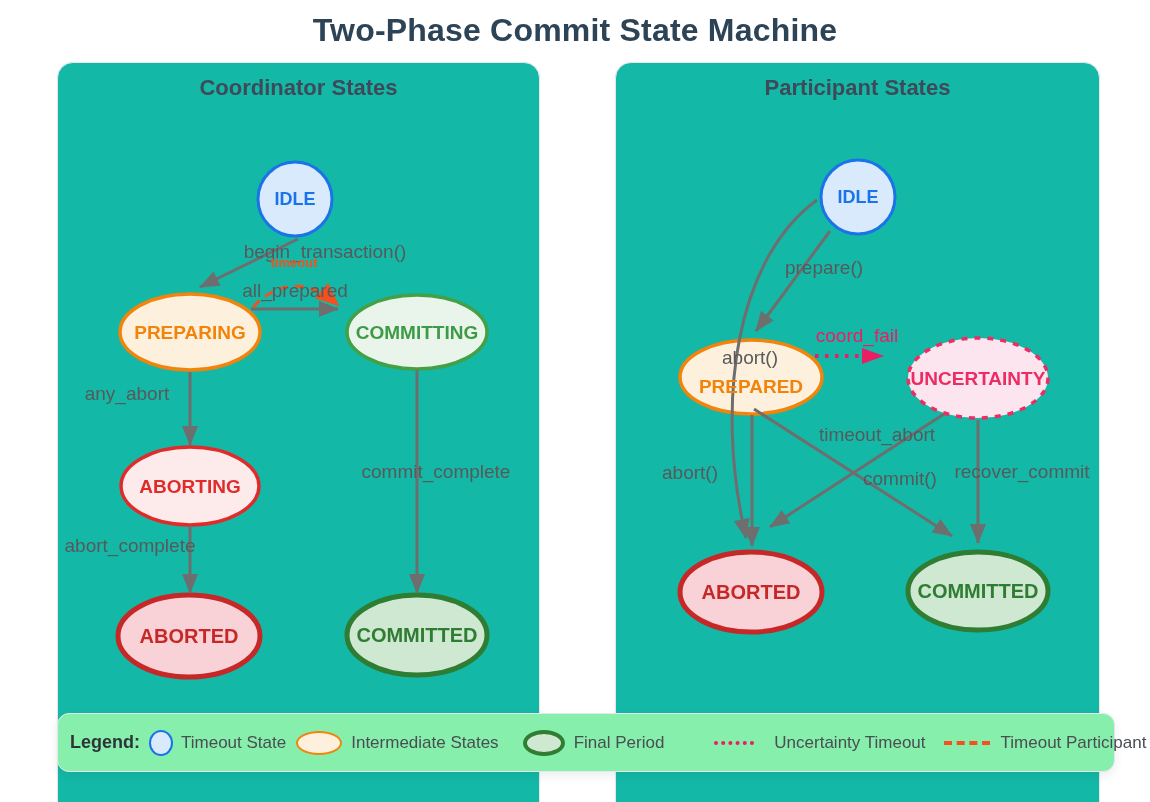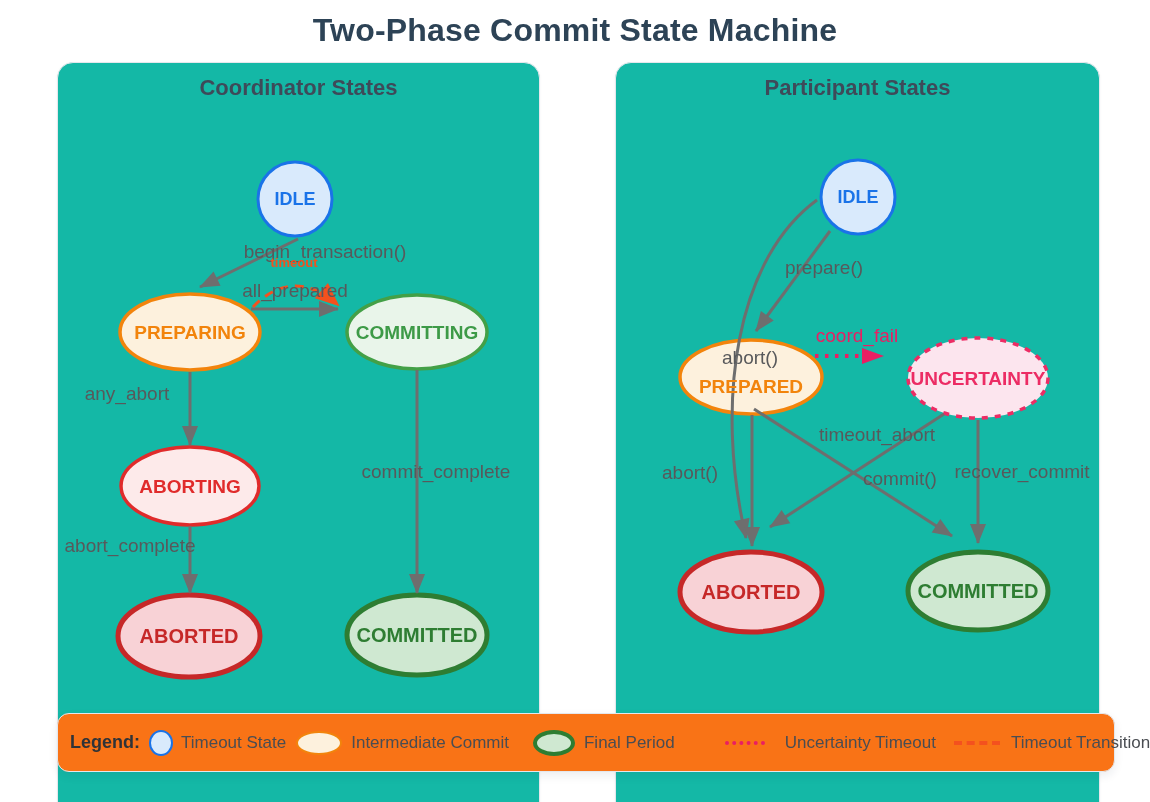--- a/index.html
+++ b/index.html
@@ -37,21 +37,21 @@
   .nl{font-size:19px;font-weight:600;}
   .nl-idle{fill:#1a73e8;font-size:18px;}
   .nl-orange{fill:#f2840c;}
   .nl-green{fill:#3d9a47;}
   .nl-red{fill:#e02b2b;}
   .nl-pink{fill:#ec2c64;}
   .nl-final-red{fill:#c62828;font-size:20px;font-weight:800;}
   .nl-final-green{fill:#2e7d32;font-size:20px;font-weight:800;}
 
   
-  .legend{position:absolute;left:57px;top:713px;width:1058px;height:59px;background:#f97316;
+  .legend{position:absolute;left:57px;top:713px;width:1058px;height:59px;background:#86efac;
     border:1.5px solid #e4e7ec;border-radius:12px;box-shadow:0 4px 10px rgba(30,40,60,.08);
     display:flex;align-items:center;box-sizing:border-box;padding:0 12px;
     color:#4a4d52;font-size:17px;white-space:nowrap;}
   .legend b{font-size:18px;color:#2f3338;margin-right:9px;}
   .lg-shape{flex:none;box-sizing:border-box;}
   .lg-circle{width:24px;height:26px;border:2.5px solid #1a73e8;background:#d9eafc;border-radius:50%;margin-right:8px;}
   .lg-ellipse-o{width:46px;height:24px;border:2.5px solid #f2840c;background:#fdf1dd;border-radius:50%;margin:0 9px 0 10px;}
   .lg-ellipse-g{width:42px;height:26px;border:4px solid #2e7d32;background:#cfe8d1;border-radius:50%;margin:0 9px 0 24px;}
   .lg-dotted{width:40px;height:0;border-top:4px dotted #e91e63;margin:0 20px 0 50px;}
   .lg-dashed{width:46px;height:0;border-top:4px dashed #f4511e;margin:0 11px 0 18px;}
@@ -139,22 +139,22 @@
     <text class="el" x="877" y="441">timeout_abort</text>
     <text class="el" x="900" y="485">commit()</text>
     <text class="el" x="1022" y="478">recover_commit</text>
   </svg>
 
   <div class="legend">
     <b>Legend:</b>
     <span class="lg-shape lg-circle"></span>
     <span>Timeout State</span>
     <span class="lg-shape lg-ellipse-o"></span>
-    <span>Intermediate Commit</span>
+    <span>Intermediate States</span>
     <span class="lg-shape lg-ellipse-g"></span>
     <span>Final Period</span>
     <span class="lg-shape lg-dotted"></span>
     <span>Uncertainty Timeout</span>
     <span class="lg-shape lg-dashed"></span>
-    <span>Timeout Transition</span>
+    <span>Timeout Participant</span>
   </div>
 
 </div>
 
 </body></html>

